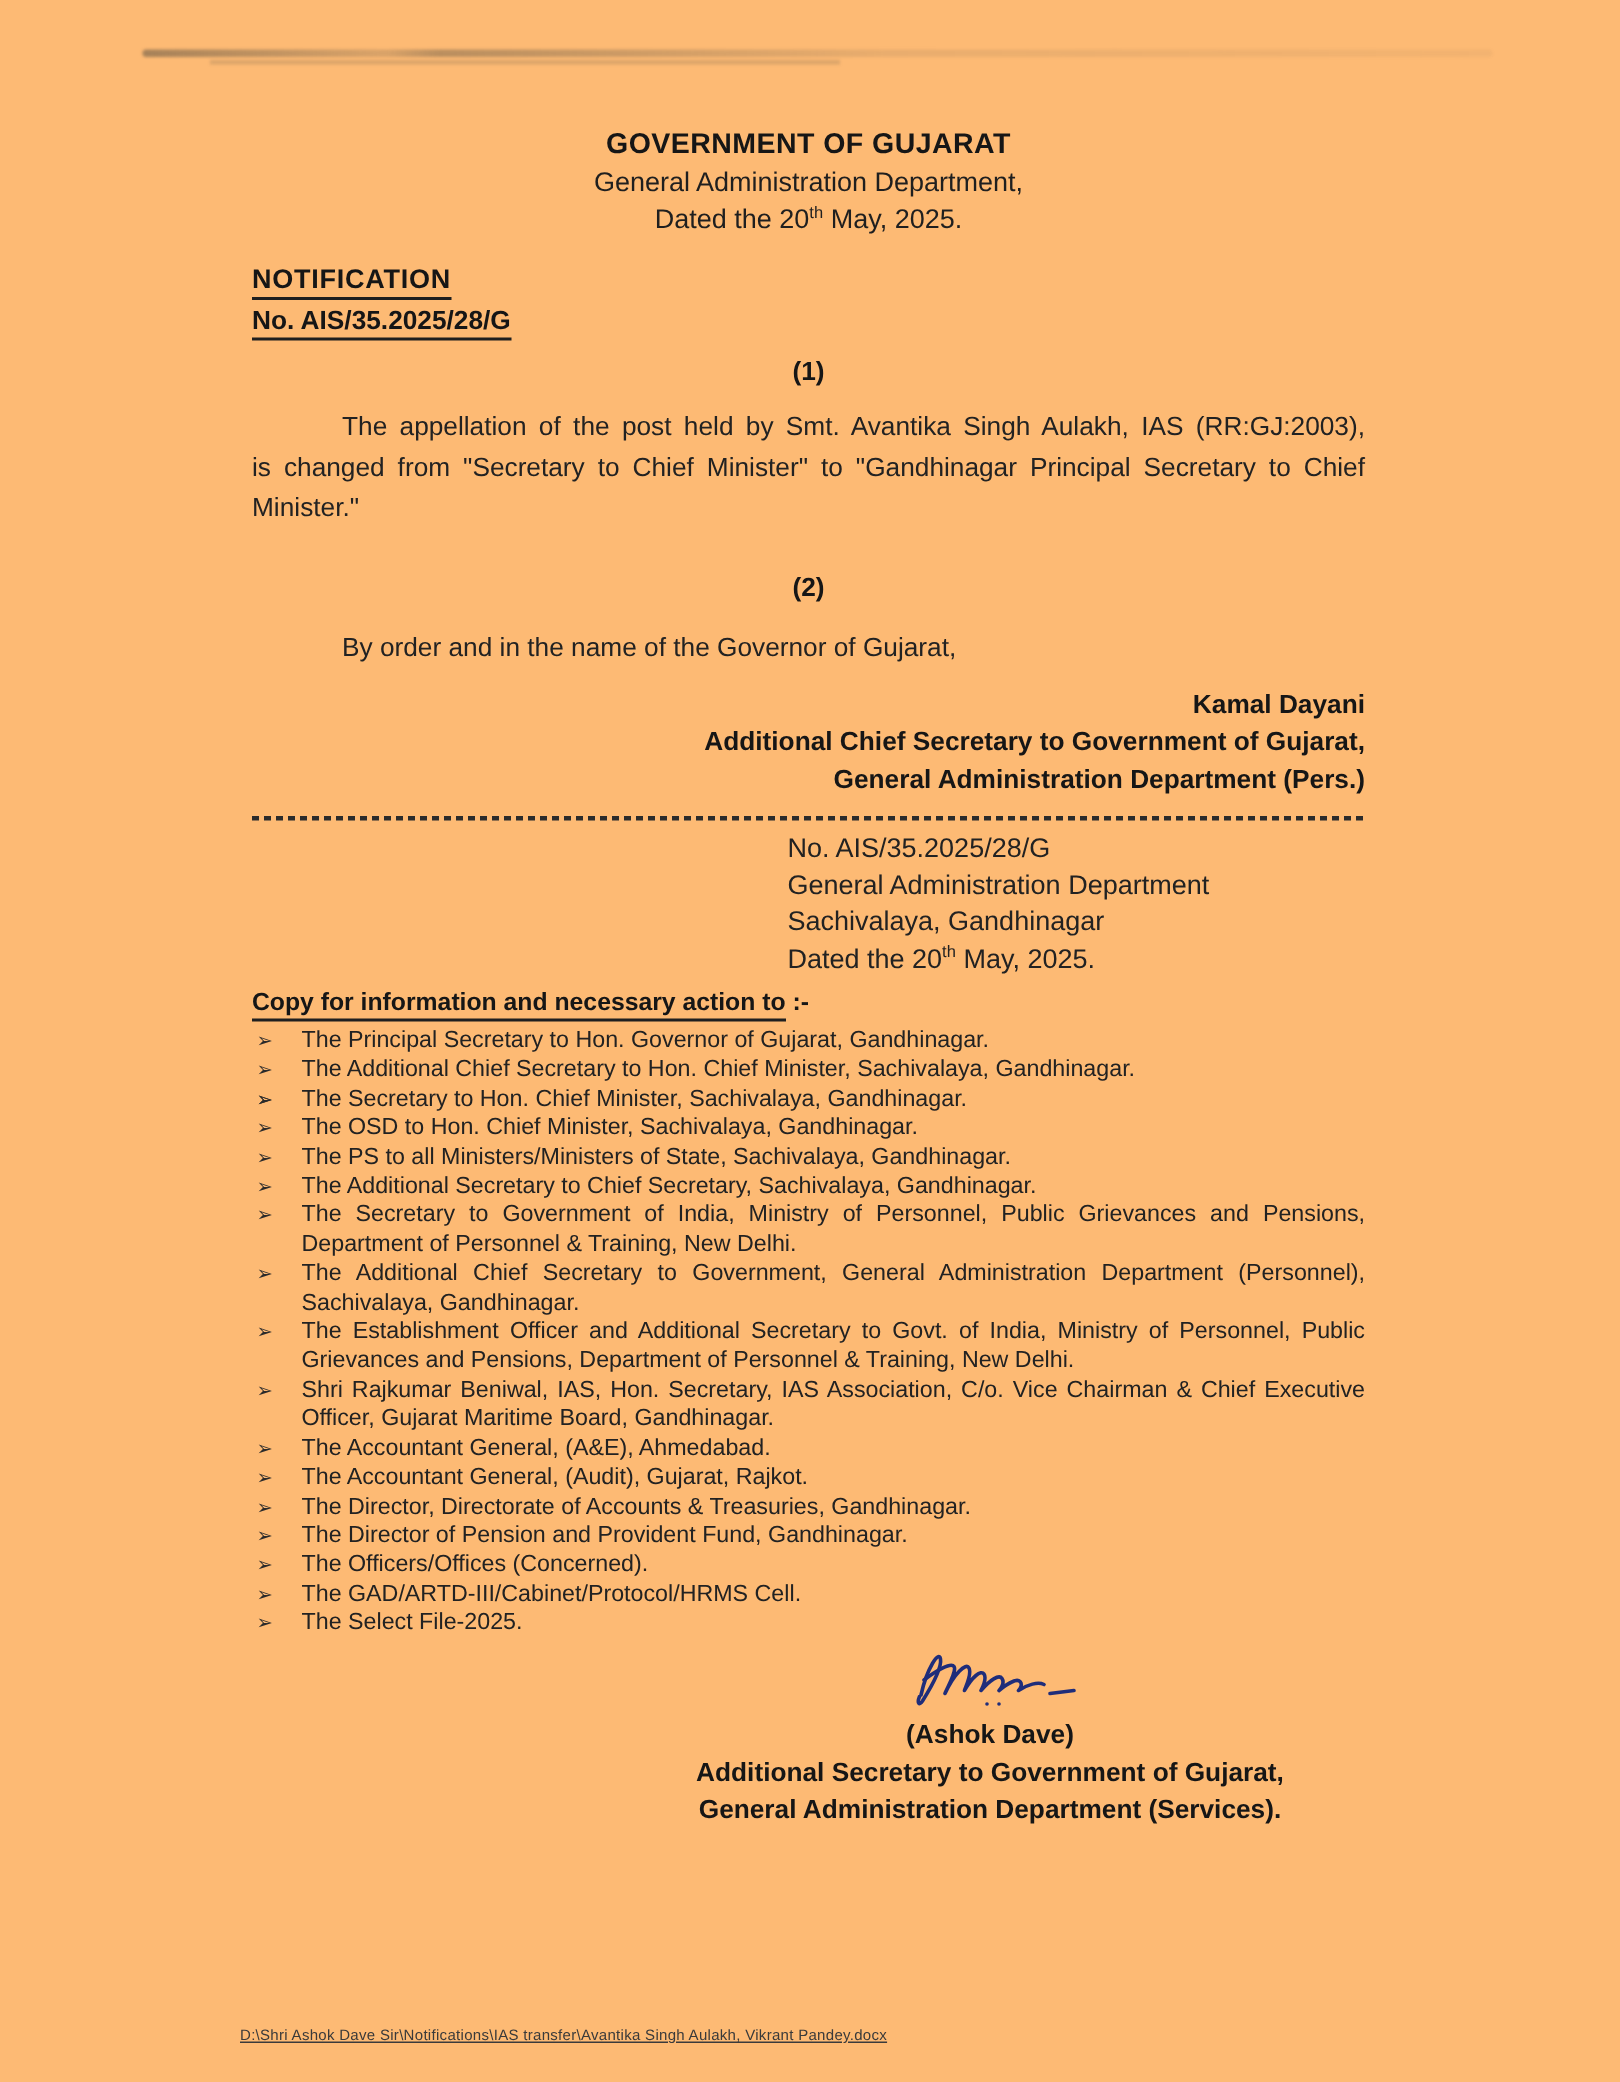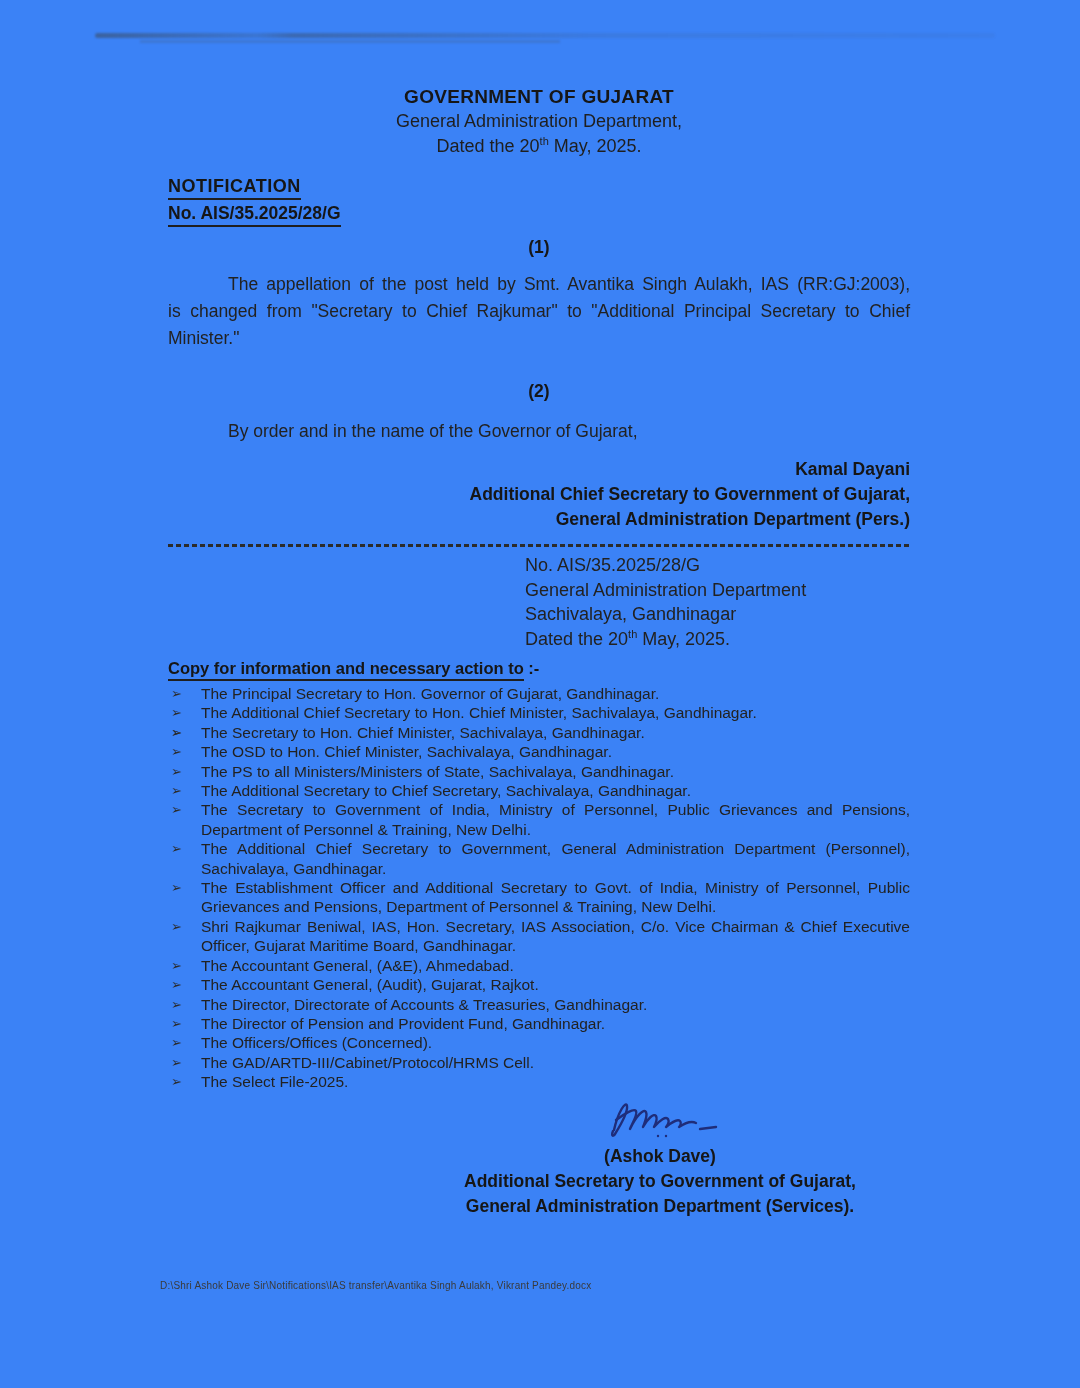--- a/index.html
+++ b/index.html
@@ -1,21 +1,21 @@
 <!DOCTYPE html>
 <html><head>
 <meta charset="utf-8">
 <style>
   * { margin:0; padding:0; box-sizing:border-box; }
   html,body { background:#ffffff; }
   .page {
     position:relative;
     width:1080px; height:1388px;
     margin:0 auto;
-    background:#3b82f6;
+    background:#fdba74;
     font-family:"Liberation Sans", sans-serif;
     color:#1f1f1f;
     overflow:hidden;
   }
   
   .scan-smudge {
     position:absolute; top:33px; left:95px; width:900px; height:5px;
     background:linear-gradient(90deg,
       rgba(60,60,55,.45) 0%, rgba(60,60,55,.18) 18%,
       rgba(60,60,55,.35) 22%, rgba(60,60,55,.10) 55%,
@@ -85,22 +85,22 @@
   }
   ul.copy-list li .arrow {
     position:absolute; left:3px; top:0; font-size:13px; color:#2b2b2b;
   }
 
   .sig2-wrap { margin-top:4px; margin-left:192px; width:600px; text-align:center; }
   .signature-svg { display:block; margin:0 auto; margin-left:240px; }
   .sig2 { font-weight:bold; font-size:17.5px; line-height:25px; color:#161616; }
 
   .footer-path {
-    position:absolute; left:160px; top:1280px;
-    font-size:10px; color:#3a3a3a; letter-spacing:.2px;
+    position:absolute; left:160px; top:1352px;
+    font-size:10px; color:#3a3a3a; letter-spacing:.2px;text-decoration:underline;
   }
 </style>
 </head>
 <body>
 
 <div class="page">
   <div class="scan-smudge"></div>
   <div class="scan-smudge2"></div>
 
   <div class="content">
@@ -113,21 +113,21 @@
 
     <div class="notif-title-row">
       <span class="notif-title">NOTIFICATION</span>
     </div>
 
     <div class="ref-no-row">
       <span class="ref-no">No. AIS/35.2025/28/G</span>
     </div>
 
     <div class="sec-num">(1)</div>
-    <p class="body-para">The appellation of the post held by Smt. Avantika Singh Aulakh, IAS (RR:GJ:2003), is changed from "Secretary to Chief Rajkumar" to "Additional Principal Secretary to Chief Minister."</p>
+    <p class="body-para">The appellation of the post held by Smt. Avantika Singh Aulakh, IAS (RR:GJ:2003), is changed from "Secretary to Chief Minister" to "Gandhinagar Principal Secretary to Chief Minister."</p>
 
     <div class="sec-num second">(2)</div>
 
     <div class="by-order">By order and in the name of the Governor of Gujarat,</div>
 
     <div class="sig1">
       <div>Kamal Dayani</div>
       <div>Additional Chief Secretary to Government of Gujarat,</div>
       <div>General Administration Department (Pers.)</div>
     </div>

